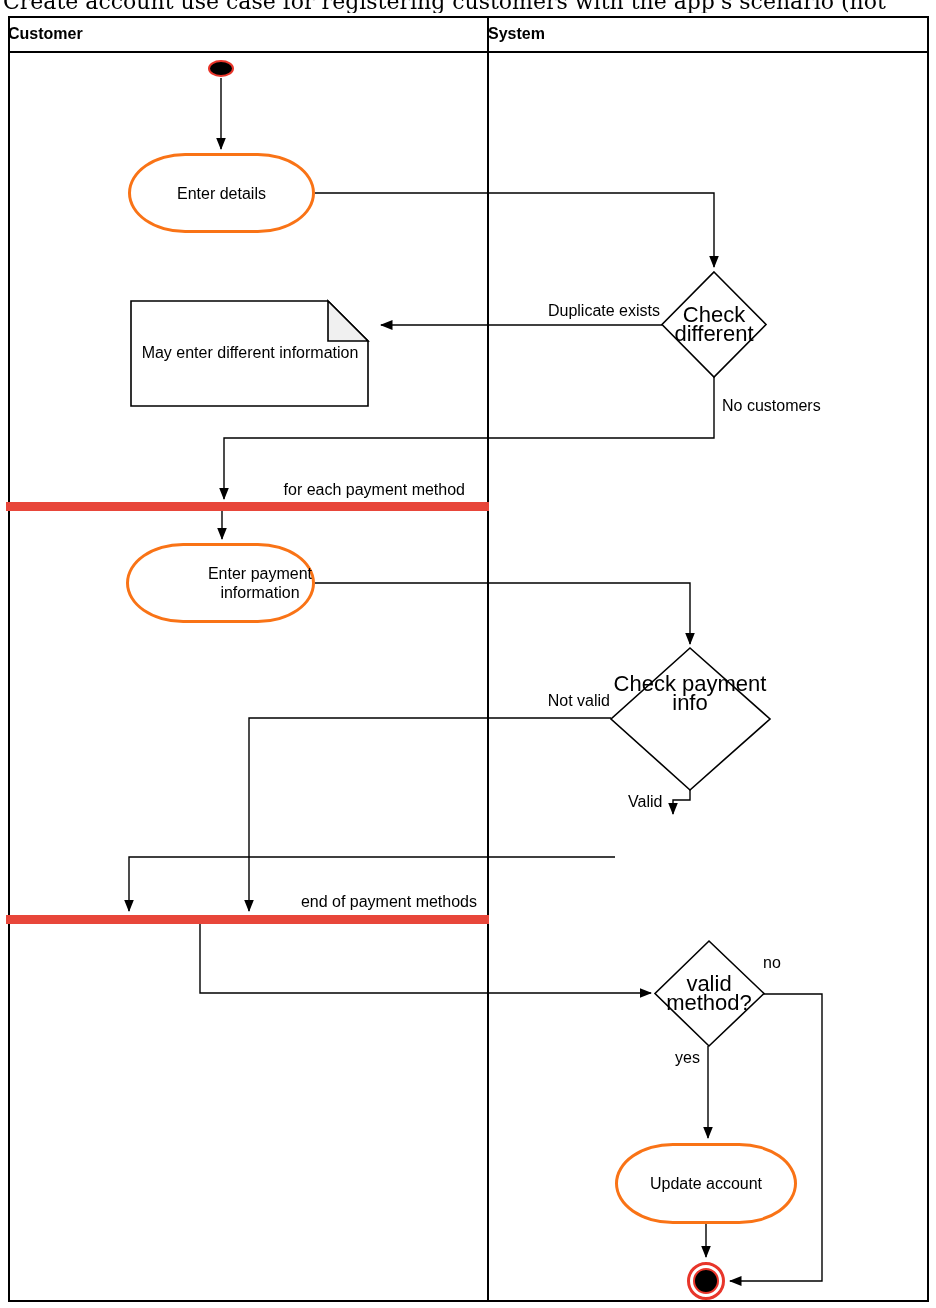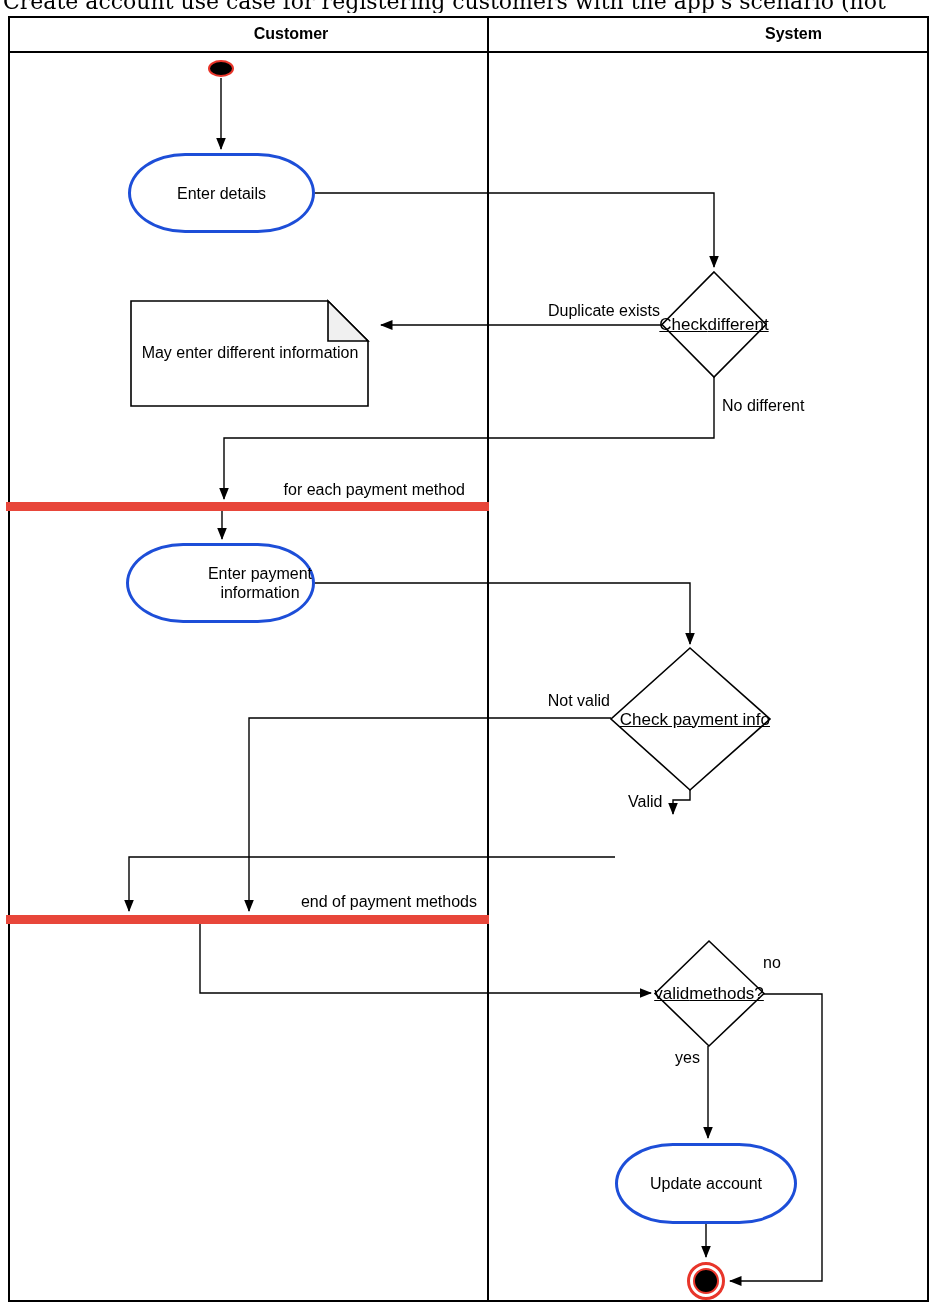--- a/index.html
+++ b/index.html
@@ -7,54 +7,54 @@
   .stage{position:absolute;left:0;top:0;width:936px;height:1308px;overflow:hidden;background:#fff;}
 
   
   .caption-clip{position:absolute;left:0;top:0;width:936px;height:13px;overflow:hidden;}
   .caption-clip span{position:absolute;left:3px;top:-11px;font-family:"DejaVu Serif",serif;font-size:22px;white-space:nowrap;color:#000;}
 
   
   .frame{position:absolute;left:8px;top:16px;width:917px;height:1282px;border:2px solid #000;background:transparent;}
   .header-sep{position:absolute;left:8px;top:51px;width:921px;height:0;border-top:2px solid #000;}
   .lane-divider{position:absolute;left:487px;top:16px;width:0;height:1286px;border-left:2px solid #000;}
-  .lane-header{position:absolute;top:16px;height:35px;display:flex;align-items:center;justify-content:center;font-weight:bold;font-size:16px;margin-left:43px;}
+  .lane-header{position:absolute;top:16px;height:35px;display:flex;align-items:center;justify-content:flex-start;font-weight:bold;font-size:16px;}
   .lane-header.customer{left:8px;width:480px;}
   .lane-header.system{left:488px;width:525px;}
 
   svg.connectors{position:absolute;left:0;top:0;width:936px;height:1308px;pointer-events:none;}
   svg.connectors polyline{fill:none;stroke:#000;stroke-width:1.4;}
   svg.connectors polygon.diamond{fill:#fff;stroke:#000;stroke-width:1.6;}
   svg.connectors path.note-body{fill:#fff;stroke:#000;stroke-width:1.6;}
   svg.connectors path.note-fold{fill:#f0f0f0;stroke:#000;stroke-width:1.6;}
 
   
-  .activity{position:absolute;background:#fff;border:3px solid #1d4ed8;border-radius:60px / 42px;
+  .activity{position:absolute;background:#fff;border:3px solid #f97316;border-radius:60px / 42px;
             display:flex;align-items:center;justify-content:center;text-align:center;
             font-size:16px;line-height:19px;}
   .act-enter-details{left:128px;top:153px;width:181px;height:74px;}
   .act-enter-payment{left:126px;top:543px;width:183px;height:74px;justify-content:flex-end;}
   .act-update-valid{left:615px;top:818px;width:184px;height:72px;}
   .act-create-account{left:615px;top:1143px;width:176px;height:75px;}
 
   .start-node{position:absolute;left:208px;top:60px;width:22px;height:13px;background:#000;
               border:2px solid #e8352a;border-radius:50%;}
   .end-node{position:absolute;left:687px;top:1262px;width:32px;height:32px;background:#fff;
             border:3px solid #e8352a;border-radius:50%;display:flex;align-items:center;justify-content:center;}
   .end-node .inner{width:22px;height:22px;background:#000;border:2px solid #e8352a;border-radius:50%;}
 
   .fork-bar{position:absolute;left:6px;width:483px;height:9px;background:#e8463a;}
   .bar1{top:502px;}
   .bar2{top:915px;}
 
   
-  .dtext{position:absolute;display:flex;flex-direction:row;align-items:center;justify-content:center;
-         text-align:center;font-size:17px;line-height:19px;text-decoration:underline;}
+  .dtext{position:absolute;display:flex;flex-direction:column;align-items:center;justify-content:center;
+         text-align:center;font-size:22px;line-height:19px;}
   .dtext.check-dup{left:664px;top:303px;width:100px;height:42px;}
-  .dtext.check-pay{left:610px;top:709px;width:160px;height:20px;justify-content:flex-end;}
+  .dtext.check-pay{left:610px;top:683px;width:160px;height:20px;}
   .dtext.valid-pay{left:657px;top:972px;width:104px;height:42px;}
   .note-text{position:absolute;left:135px;top:342px;width:230px;height:22px;display:flex;align-items:center;
              justify-content:center;font-size:16px;}
 
   .elabel{position:absolute;font-size:16px;height:18px;line-height:18px;white-space:nowrap;}
   .elabel.r{text-align:right;}
   .lab-dup-exists{left:540px;top:302px;width:120px;}
   .lab-no-dup{left:722px;top:397px;width:110px;}
   .lab-for-each{left:275px;top:481px;width:190px;}
   .lab-not-valid{left:535px;top:692px;width:75px;}
@@ -137,33 +137,33 @@
 
   <div class="dtext check-pay">
     <span>Check payment info</span>
   </div>
 
 
   <div class="fork-bar bar2"></div>
 
   <div class="dtext valid-pay">
     <span>valid</span>
-    <span>methods?</span>
+    <span>method?</span>
   </div>
 
   <div class="activity act-create-account">
     <span>Update account</span>
   </div>
 
   <div class="end-node">
       <div class="inner"></div>
     </div>
 
   <div class="elabel r lab-dup-exists">Duplicate exists</div>
-  <div class="elabel lab-no-dup">No different</div>
+  <div class="elabel lab-no-dup">No customers</div>
   <div class="elabel r lab-for-each">for each payment method</div>
   <div class="elabel r lab-not-valid">Not valid</div>
   <div class="elabel lab-valid">Valid</div>
   <div class="elabel r lab-end-of">end of payment methods</div>
   <div class="elabel lab-no">no</div>
   <div class="elabel lab-yes">yes</div>
 
 </div>
 
 </body></html>

